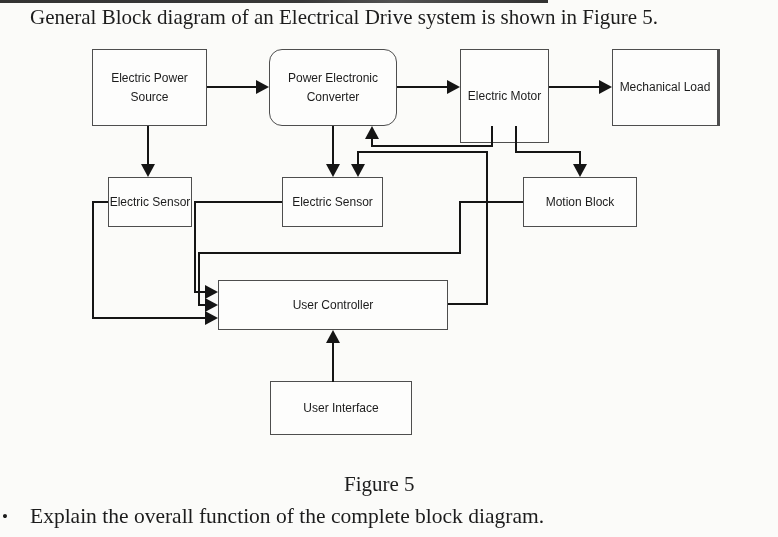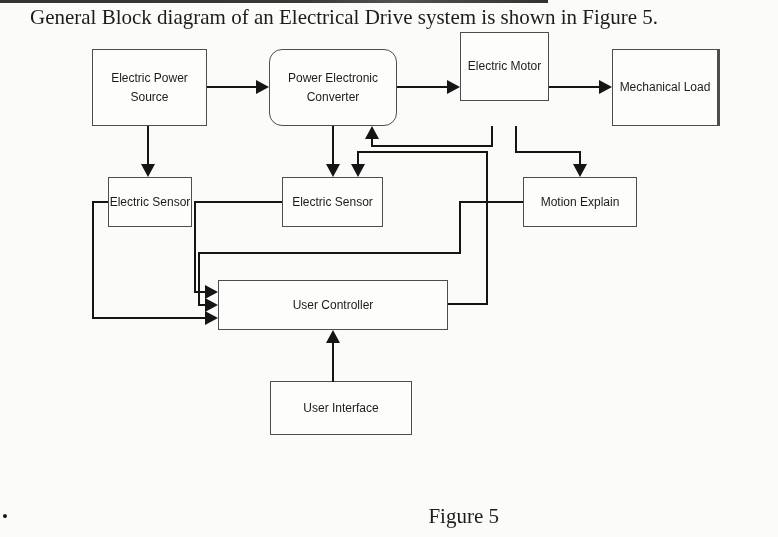--- a/index.html
+++ b/index.html
@@ -41,22 +41,22 @@
     color:var(--text);
     font-size:12px;line-height:19px;
   }
   .box .lbl{display:block;}
   .ln{position:absolute;background:var(--line);}
   .ar{position:absolute;width:0;height:0;}
   .ar-r{border-top:7px solid transparent;border-bottom:7px solid transparent;border-left:13px solid var(--line);}
   .ar-d{border-left:7px solid transparent;border-right:7px solid transparent;border-top:13px solid var(--line);}
   .ar-u{border-left:7px solid transparent;border-right:7px solid transparent;border-bottom:13px solid var(--line);}
   .caption{
-    position:absolute;left:354px;top:472px;width:145px;
-    text-align:right;font-size:21px;margin-top:32px;
+    position:absolute;left:344px;top:472px;width:145px;
+    text-align:left;font-size:21px;
   }
   .bullet-row{
     position:absolute;left:2px;top:503px;width:760px;
     display:flex;align-items:flex-start;
     font-size:21.5px;line-height:27px;
   }
   .bullet-dot{
     width:28px;flex:0 0 28px;font-size:17px;line-height:27px;
   }
 </style>
@@ -70,34 +70,34 @@
   <div class="intro serif">General Block diagram of an Electrical Drive system is shown in Figure 5.</div>
 
   <div>
 
     <div class="box" style="left:92px;top:49px;width:115px;height:77px;">
       <span class="lbl">Electric Power Source</span>
     </div>
     <div class="box" style="left:269px;top:49px;width:128px;height:77px;border-radius:13px;">
       <span class="lbl">Power Electronic Converter</span>
     </div>
-    <div class="box" style="left:460px;top:32px;width:89px;height:69px;">
+    <div class="box" style="left:460px;top:49px;width:89px;height:94px;">
       <span class="lbl">Electric Motor</span>
     </div>
     <div class="box" style="left:612px;top:49px;width:108px;height:77px;border-right-width:3.5px;">
       <span class="lbl">Mechanical Load</span>
     </div>
     <div class="box" style="left:108px;top:177px;width:84px;height:50px;">
       <span class="lbl">Electric Sensor</span>
     </div>
     <div class="box" style="left:282px;top:177px;width:101px;height:50px;">
       <span class="lbl">Electric Sensor</span>
     </div>
     <div class="box" style="left:523px;top:177px;width:114px;height:50px;">
-      <span class="lbl">Motion Explain</span>
+      <span class="lbl">Motion Block</span>
     </div>
     <div class="box" style="left:218px;top:280px;width:230px;height:50px;">
       <span class="lbl">User Controller</span>
     </div>
     <div class="box" style="left:270px;top:381px;width:142px;height:54px;">
       <span class="lbl">User Interface</span>
     </div>
 
     <div class="ln" style="left:207px;top:86px;width:49px;height:2px;"></div>
     <div class="ar ar-r" style="left:256px;top:80px;"></div>
@@ -149,15 +149,16 @@
 
     <div class="ln" style="left:332px;top:342px;width:2px;height:40px;"></div>
     <div class="ar ar-u" style="left:326px;top:330px;"></div>
 
   </div>
 
   <div class="caption serif">Figure 5</div>
 
   <div class="bullet-row serif">
     <span class="bullet-dot">•</span>
+    <span>Explain the overall function of the complete block diagram.</span>
   </div>
 
 </div>
 
 </body></html>

